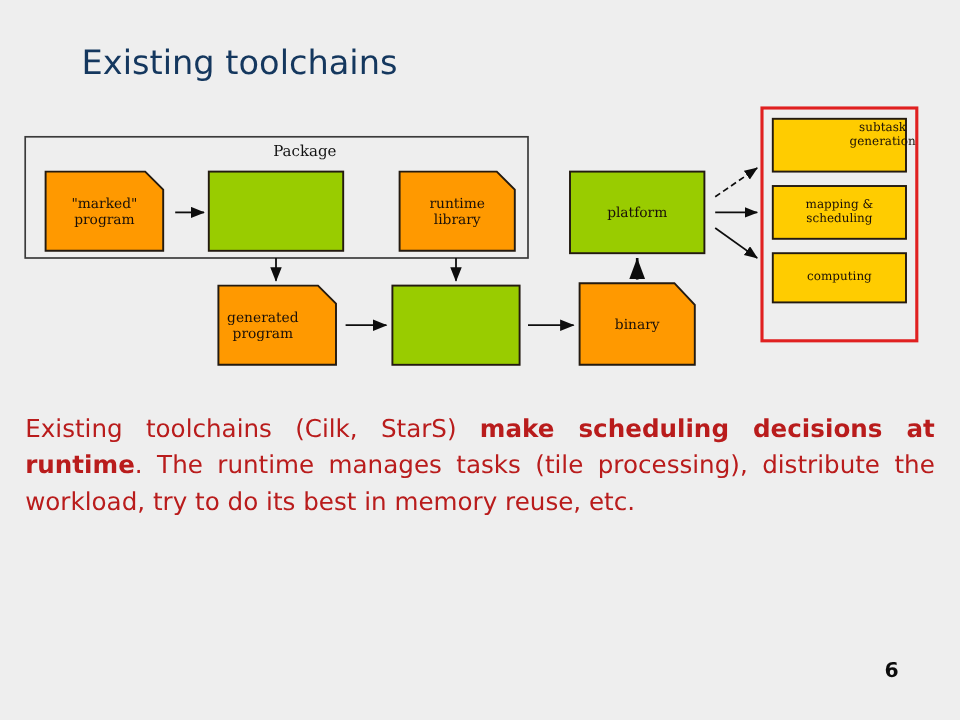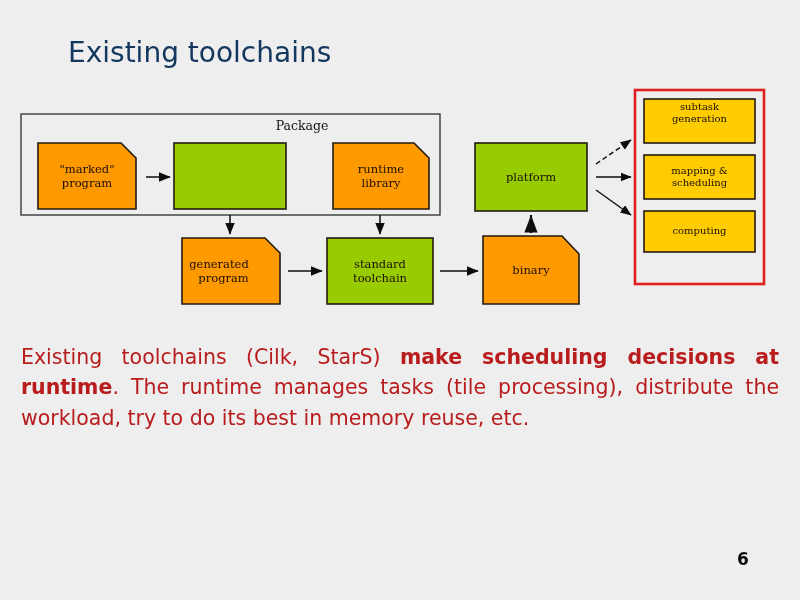--- a/index.html
+++ b/index.html
@@ -170,43 +170,40 @@
 
       <line x1="531" y1="233" x2="531" y2="215" stroke="#0d0d0d" stroke-width="2.2" marker-end="url(#ah-s)"></line>
 
       <line x1="596" y1="164" x2="631" y2="140" stroke="#0d0d0d" stroke-width="1.4" stroke-dasharray="5,3" marker-end="url(#ah)"></line>
 
       <line x1="596" y1="177" x2="631" y2="177" stroke="#0d0d0d" stroke-width="1.4" marker-end="url(#ah)"></line>
 
       <line x1="596" y1="190" x2="631" y2="215" stroke="#0d0d0d" stroke-width="1.4" marker-end="url(#ah)"></line>
     </svg>
 
-    <div class="pkg-caption" style="left:21px; top:118px; width:466px;padding-left:48px;">Package</div>
+    <div class="pkg-caption" style="left:21px; top:118px; width:466px;">Package</div>
 
     <div class="node-label" style="left:38px; top:143px; width:98px;  height:66px;">
         <span>"marked"<br>program</span>
       </div>
     <div class="node-label" style="left:174px; top:143px; width:112px; height:66px;"></div>
     <div class="node-label" style="left:333px; top:143px; width:96px;  height:66px;">
         <span>runtime<br>library</span>
       </div>
     <div class="node-label" style="left:475px; top:143px; width:112px; height:68px;border-radius:15px;">
         <span>platform</span>
       </div>
-    <div class="node-label" style="left:182px; top:238px; width:74px;  height:66px;text-align:right;">
+    <div class="node-label" style="left:182px; top:238px; width:74px;  height:66px;">
         <span>generated<br>program</span>
-      </div>
-    <div class="node-label" style="left:327px; top:238px; width:106px; height:66px;">
-        <span>standard<br>toolchain</span>
       </div>
     <div class="node-label" style="left:483px; top:236px; width:96px;  height:68px;">
         <span>binary</span>
       </div>
 
-    <div class="node-label small" style="left:644px; top:99px;  width:111px; height:28px;">
+    <div class="node-label small" style="left:644px; top:99px;  width:111px; height:28px;padding-left:36px;">
         <span>subtask<br>generation</span>
       </div>
     <div class="node-label small" style="left:644px; top:155px; width:111px; height:44px;">
         <span>mapping &amp;<br>scheduling</span>
       </div>
     <div class="node-label small" style="left:644px; top:211px; width:111px; height:41px;">
         <span>computing</span>
       </div>
 
   </div>

